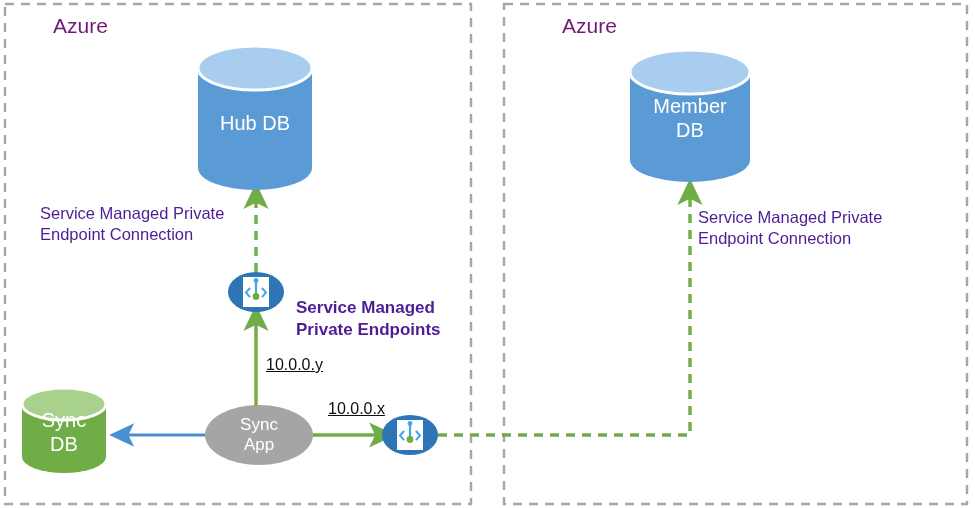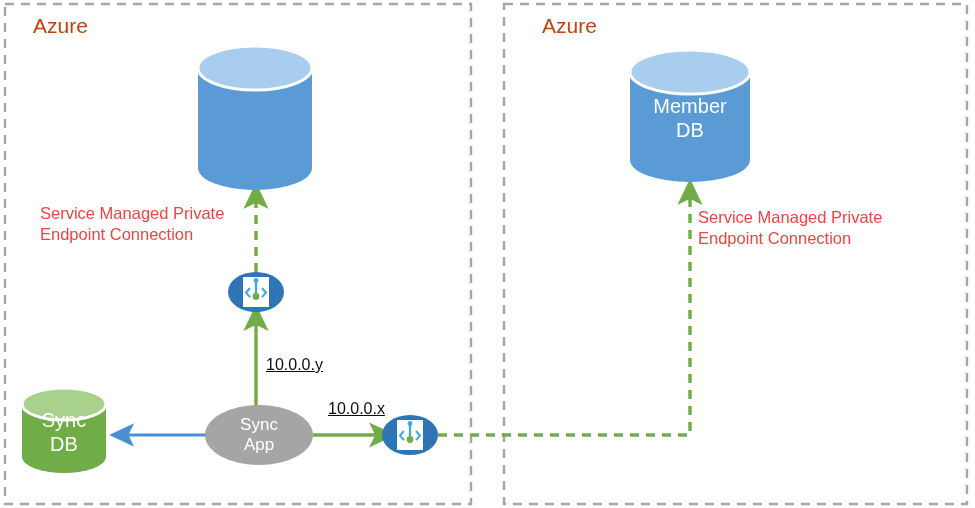--- a/index.html
+++ b/index.html
@@ -22,44 +22,45 @@
     position: absolute;
     left: 0;
     top: 0;
     width: 975px;
     height: 508px;
   }
   .zone-label {
     position: absolute;
     font-family: "Liberation Sans", sans-serif;
     font-size: 21px;
-    color: #c2410c;
+    color: #701a75;
     white-space: nowrap;
     line-height: 1;
+    margin-left: 20px;
   }
   .node-label {
     position: absolute;
     font-family: "Liberation Sans", sans-serif;
     color: #ffffff;
     text-align: center;
     line-height: 1.18;
     white-space: pre-line;
     pointer-events: none;
   }
   .db-label {
     font-size: 20px;
   }
   .app-label {
     font-size: 17px;
   }
   .edge-label {
     position: absolute;
     font-family: "Liberation Sans", sans-serif;
     font-size: 16.5px;
-    color: #ef4444;
+    color: #4c1d95;
     line-height: 1.28;
     white-space: pre-line;
   }
   .edge-label.bold {
     font-weight: bold;
     font-size: 17px;
     line-height: 1.3;
   }
   .ip-label {
     position: absolute;
@@ -138,34 +139,37 @@
       <circle cx="410" cy="439.5" r="3.4" fill="#70ad47"></circle>
       <path d="M404,431 L400,435.6 L404,440.2" fill="none" stroke="#41a6e6" stroke-width="2"></path>
       <path d="M416,431 L420,435.6 L416,440.2" fill="none" stroke="#41a6e6" stroke-width="2"></path>
     </g>
   </svg>
 
   <div class="zone-label" style="left:33px; top:15px;">Azure</div>
 
   <div class="zone-label" style="left:542px; top:15px;">Azure</div>
 
+  <div class="node-label db-label" style="left:198px; top:112px; width:114px;">Hub DB</div>
 
   <div class="node-label db-label" style="left:630px; top:95px; width:120px;">Member
 DB</div>
 
   <div class="node-label db-label" style="left:22px; top:409px; width:84px;">Sync
 DB</div>
 
   <div class="node-label app-label" style="left:205px; top:415px; width:108px;">Sync
 App</div>
 
   <div class="edge-label" style="left:40px; top:203px; width:232px;">Service Managed Private
 Endpoint Connection</div>
 
   <div class="edge-label" style="left:698px; top:207px; width:235px;">Service Managed Private
 Endpoint Connection</div>
 
+  <div class="edge-label bold" style="left:296px; top:297px; width:180px;">Service Managed
+Private Endpoints</div>
 
   <div class="ip-label" style="left:266px; top:356px;">10.0.0.y</div>
 
   <div class="ip-label" style="left:328px; top:400px;">10.0.0.x</div>
 
 </div>
 
 </body></html>

